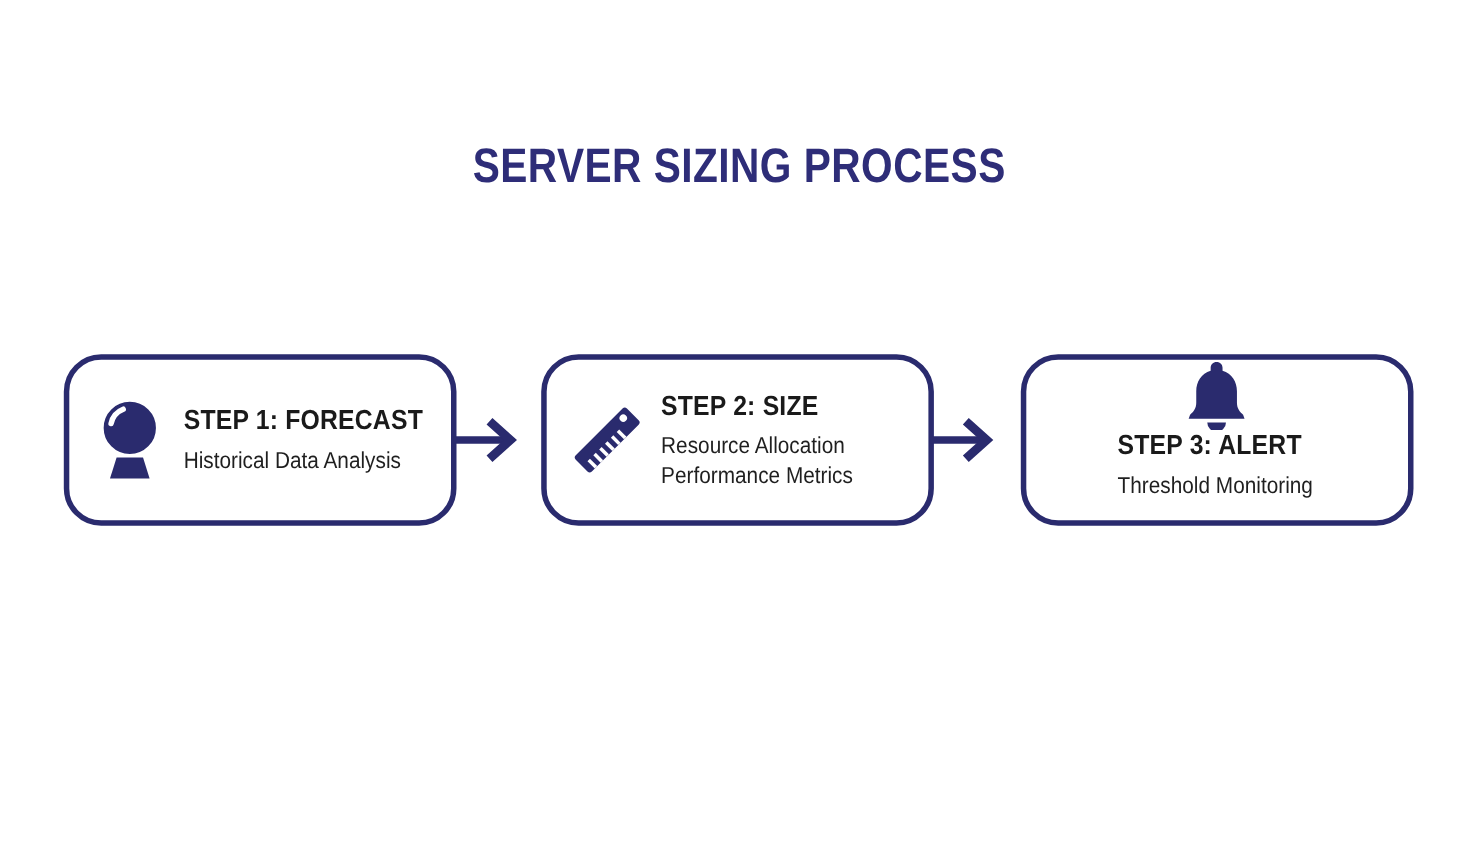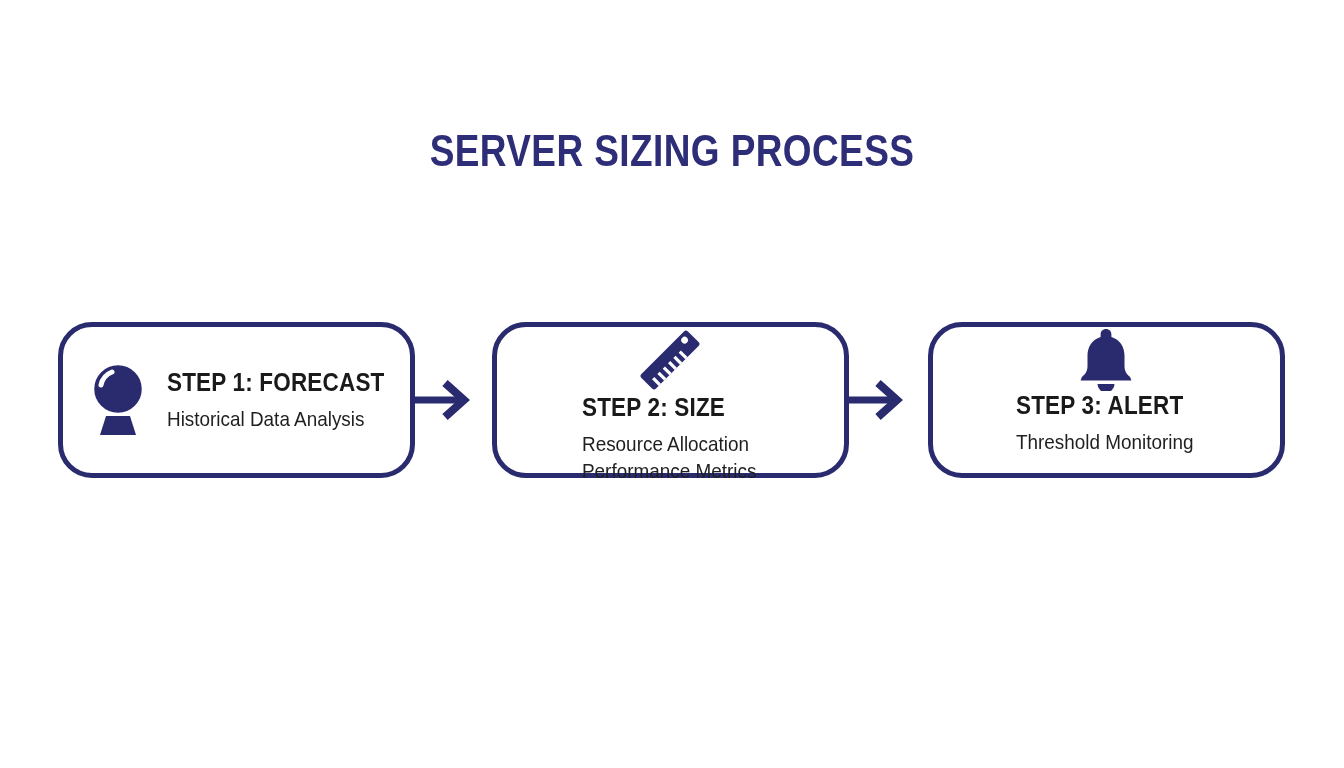--- a/index.html
+++ b/index.html
@@ -30,21 +30,21 @@
     width: 357px; height: 156px;
     box-sizing: border-box;
     border: 5px solid #2a2b6e;
     border-radius: 34px;
     background: #ffffff;
     display: flex;
     align-items: center;
     padding: 0 8px 0 24px;
   }
   .step-box.b1 { left: 58px; }
-  .step-box.b2 { left: 492px; flex-direction: column; }
+  .step-box.b2 { left: 492px; }
   .step-box.b3 { left: 928px; flex-direction: column; }
 
   .icon-wrap {
     width: 62px;
     flex-shrink: 0;
     display: flex;
     align-items: center;
     justify-content: center;
     margin-right: 18px;
   }

